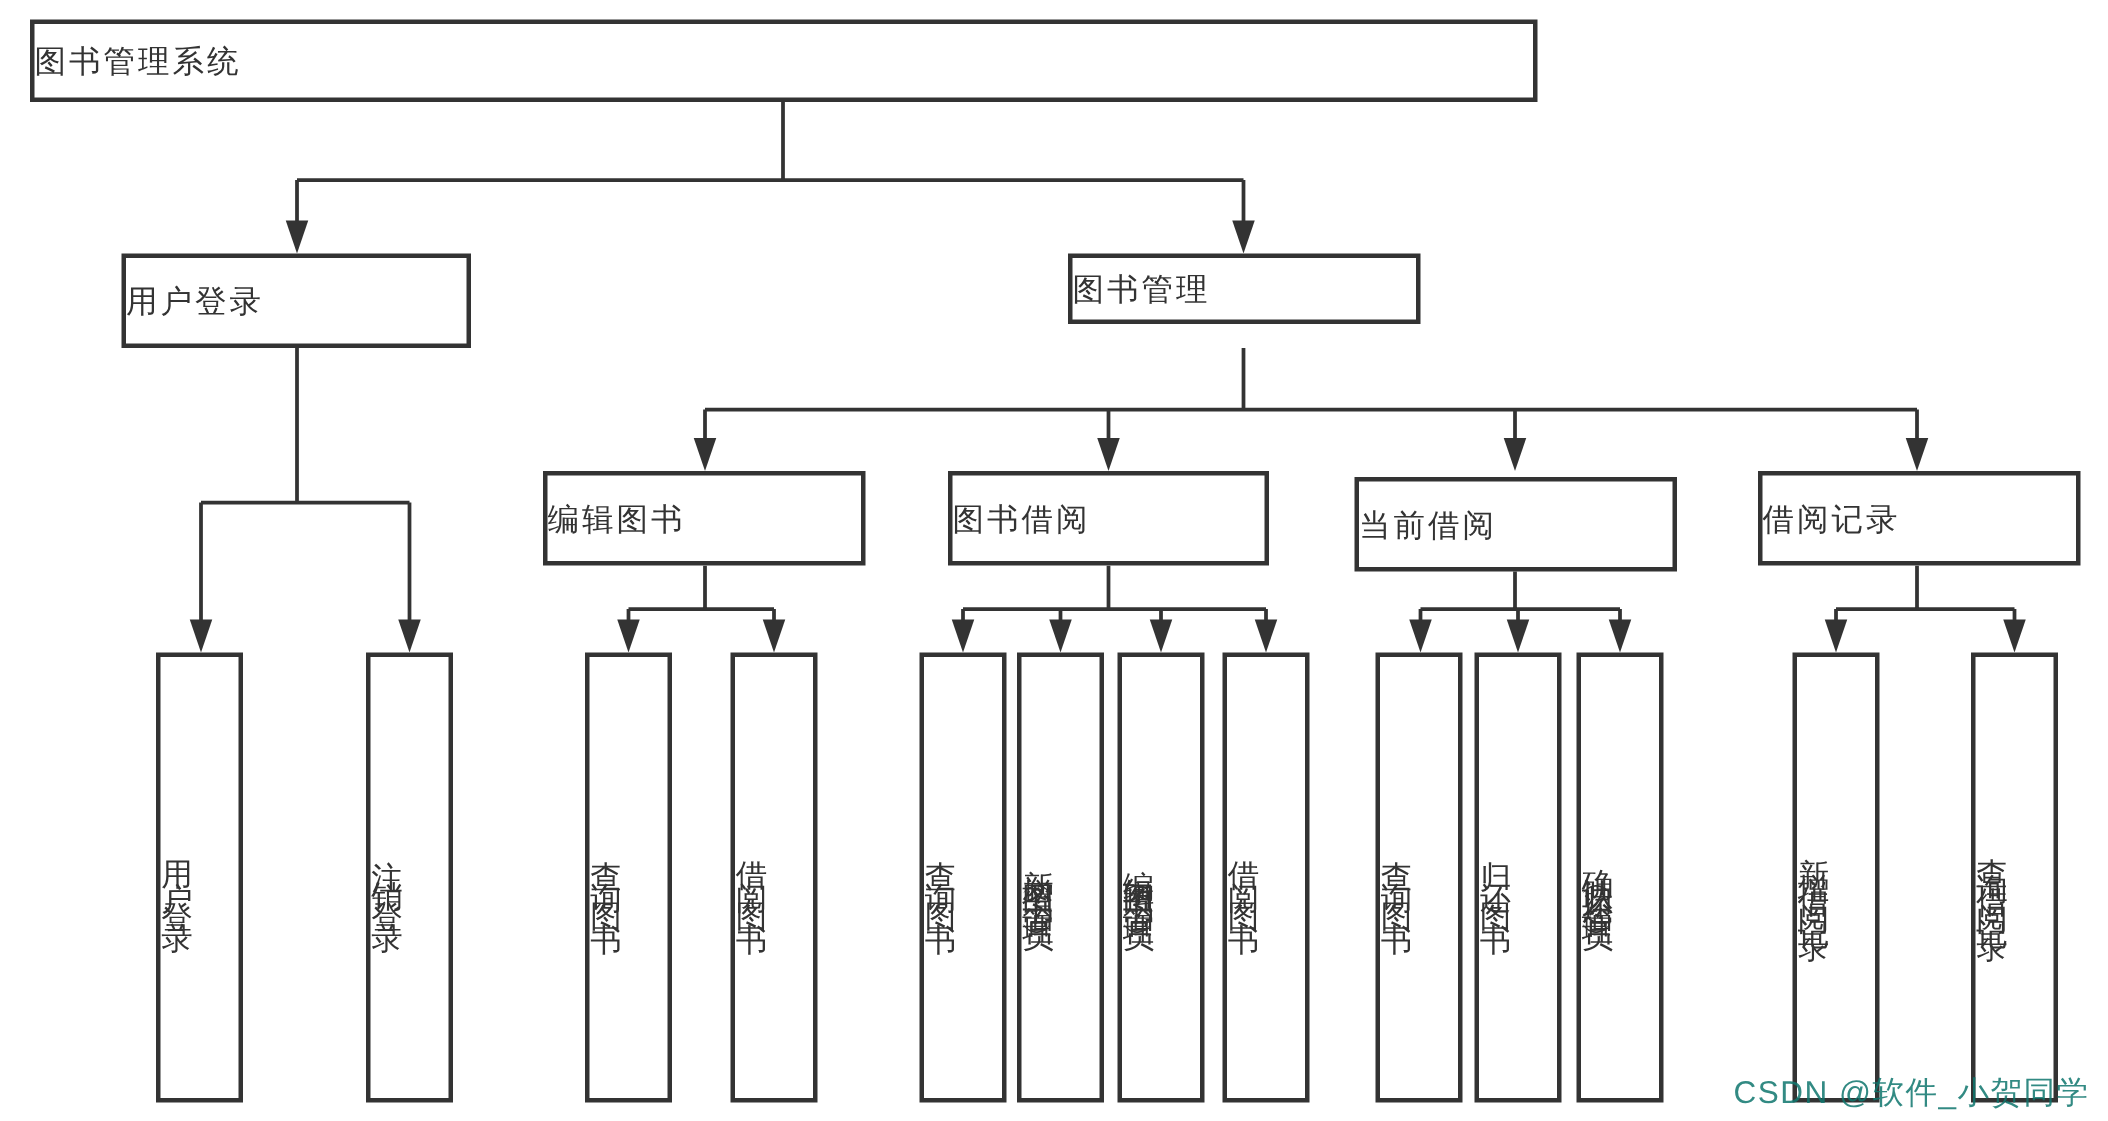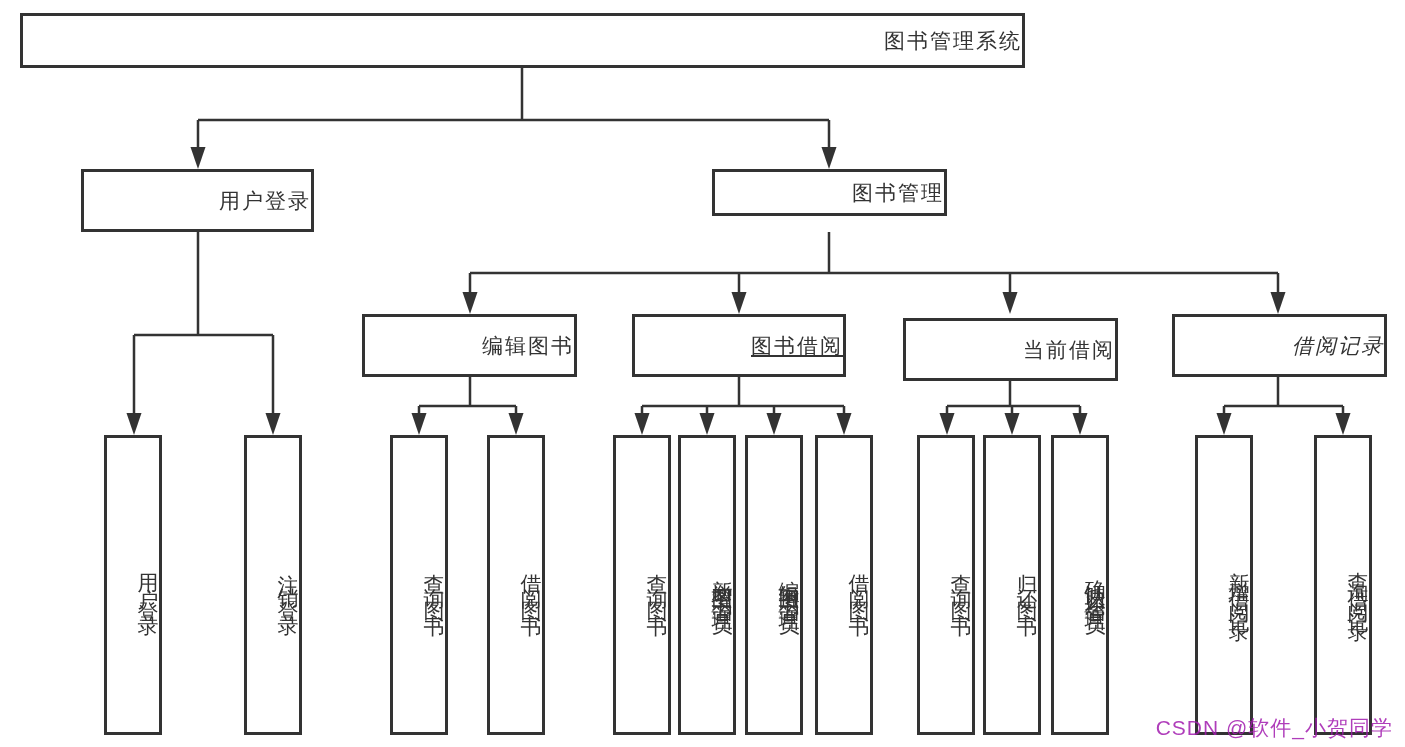--- a/index.html
+++ b/index.html
@@ -23,21 +23,21 @@
     width: 1405px; height: 747px;
     z-index: 1;
   }
   .node {
     position: absolute;
     box-sizing: border-box;
     border: 3px solid #333333;
     background: #ffffff;
     display: flex;
     align-items: center;
-    justify-content: flex-end;
+    justify-content: flex-start;
     z-index: 2;
     color: #333333;
   }
   .hbox span {
     font-size: 21px;
     letter-spacing: 2px;
     white-space: nowrap;
   }
   .vbox span {
     writing-mode: vertical-rl;
@@ -47,23 +47,23 @@
   }
   .vbox span.s4  { letter-spacing: 14px; }
   .vbox span.s6  { letter-spacing: 10px; }
   .vbox span.s10 { letter-spacing: 5px;  }
 
   
   #n-root   { left: 20px;   top: 13px;  width: 1005px; height: 55px; }
   #n-ulogin { left: 81px;   top: 169px; width: 233px;  height: 63px; }
   #n-bmgmt  { left: 712px;  top: 169px; width: 235px;  height: 47px; }
   #n-newrec { left: 362px;  top: 314px; width: 215px;  height: 63px; }
-  #n-borrow { left: 632px;  top: 314px; width: 214px;  height: 63px; text-decoration: underline; }
+  #n-borrow { left: 632px;  top: 314px; width: 214px;  height: 63px; }
   #n-currb  { left: 903px;  top: 318px; width: 215px;  height: 63px; }
-  #n-recs   { left: 1172px; top: 314px; width: 215px;  height: 63px; font-style: italic; }
+  #n-recs   { left: 1172px; top: 314px; width: 215px;  height: 63px; }
 
   
   .vbox { top: 435px; height: 300px; width: 58px; }
   #v-u1 { left: 104px; }
   #v-u2 { left: 244px; }
   #v-r1 { left: 390px; }
   #v-r2 { left: 487px; }
   #v-b1 { left: 613px; }
   #v-b2 { left: 678px; }
   #v-b3 { left: 745px; }
@@ -72,21 +72,21 @@
   #v-c2 { left: 983px; }
   #v-c3 { left: 1051px; }
   #v-k1 { left: 1195px; }
   #v-k2 { left: 1314px; }
 
   .watermark {
     position: absolute;
     top: 714px;
     right: 12px;
     font-size: 21px;
-    color: #a21caf;
+    color: #0f766e;
     opacity: 0.85;
     letter-spacing: 1px;
     z-index: 3;
     white-space: nowrap;
   }
 </style>
 </head>
 <body>
 
 <div class="stage">

